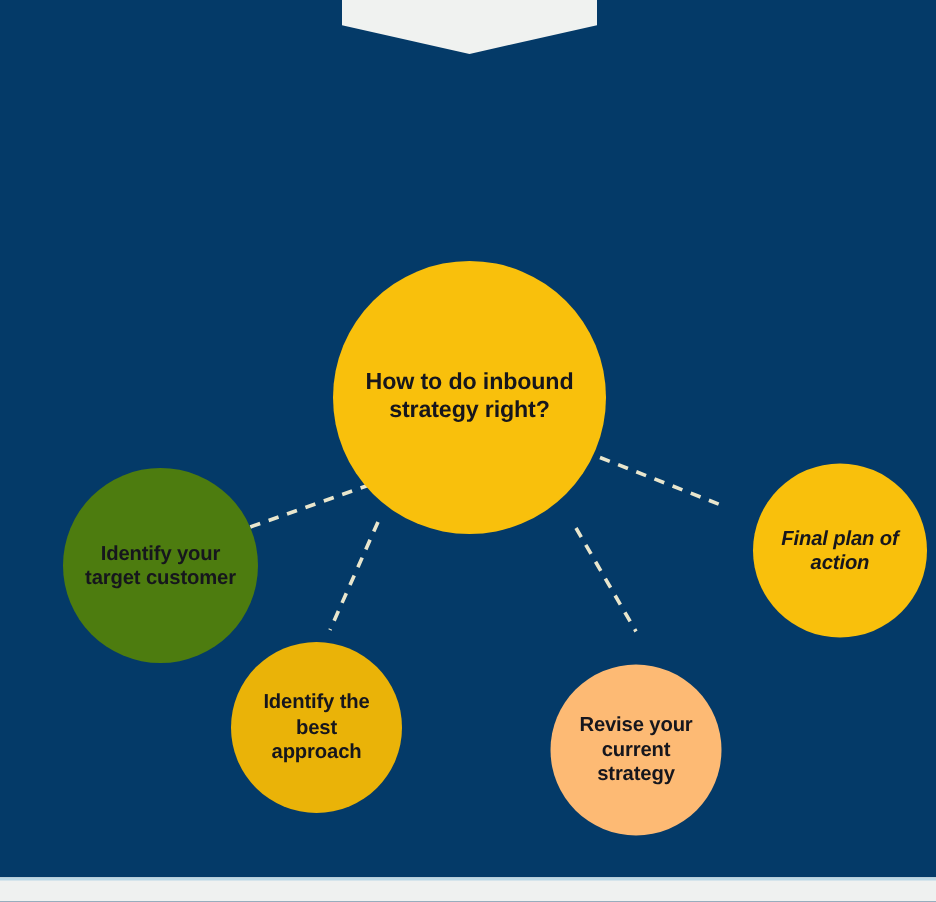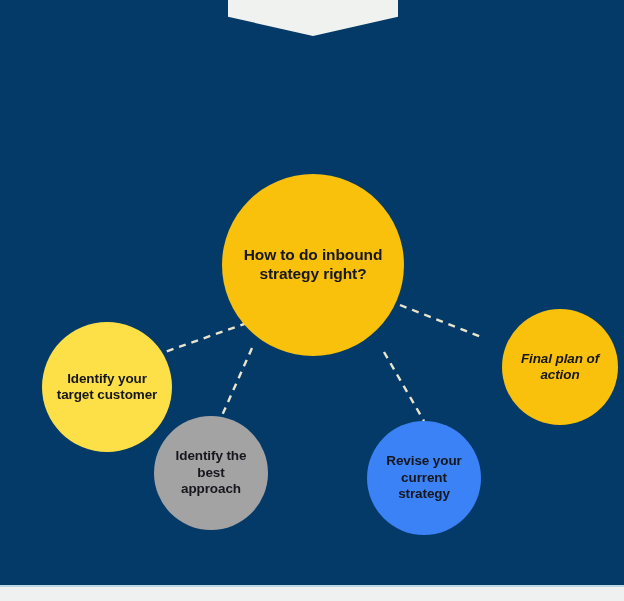--- a/index.html
+++ b/index.html
@@ -93,32 +93,32 @@
         <line x1="384" y1="352" x2="424" y2="421"></line>
         <line x1="400" y1="305" x2="484" y2="338"></line>
       </g>
   </svg>
 
   <div class="node node-center" style="left: 222px; top: 174px; width: 182px; height: 182px; background: rgb(249, 192, 12);">
     <span class="node-label node-center" style="color: rgb(22, 22, 29);">How to do inbound
 strategy right?</span>
   </div>
 
-  <div class="node node-satellite" style="left: 42px; top: 322px; width: 130px; height: 130px; background: #fde047;">
+  <div class="node node-satellite" style="left: 42px; top: 312px; width: 130px; height: 130px; background: #4d7c0f;">
     <span class="node-label node-sat" style="color: rgb(22, 22, 29);">Identify your
 target customer</span>
   </div>
 
-  <div class="node node-satellite" style="left: 154px; top: 416px; width: 114px; height: 114px; background: #a3a3a3;">
+  <div class="node node-satellite" style="left: 154px; top: 428px; width: 114px; height: 114px; background: #eab308;">
     <span class="node-label node-sat" style="color: rgb(22, 22, 29);">Identify the
 best
 approach</span>
   </div>
 
-  <div class="node node-satellite" style="left: 367px; top: 421px; width: 114px; height: 114px; background: #3b82f6;">
+  <div class="node node-satellite" style="left: 367px; top: 443px; width: 114px; height: 114px; background: #fdba74;">
     <span class="node-label node-sat" style="color: rgb(22, 22, 29);">Revise your
 current
 strategy</span>
   </div>
 
   <div class="node node-satellite" style="left: 502px; top: 309px; width: 116px; height: 116px; background: rgb(249, 192, 12); font-style: italic;">
     <span class="node-label node-sat" style="color: rgb(22, 22, 29);">Final plan of
 action</span>
   </div>
 

